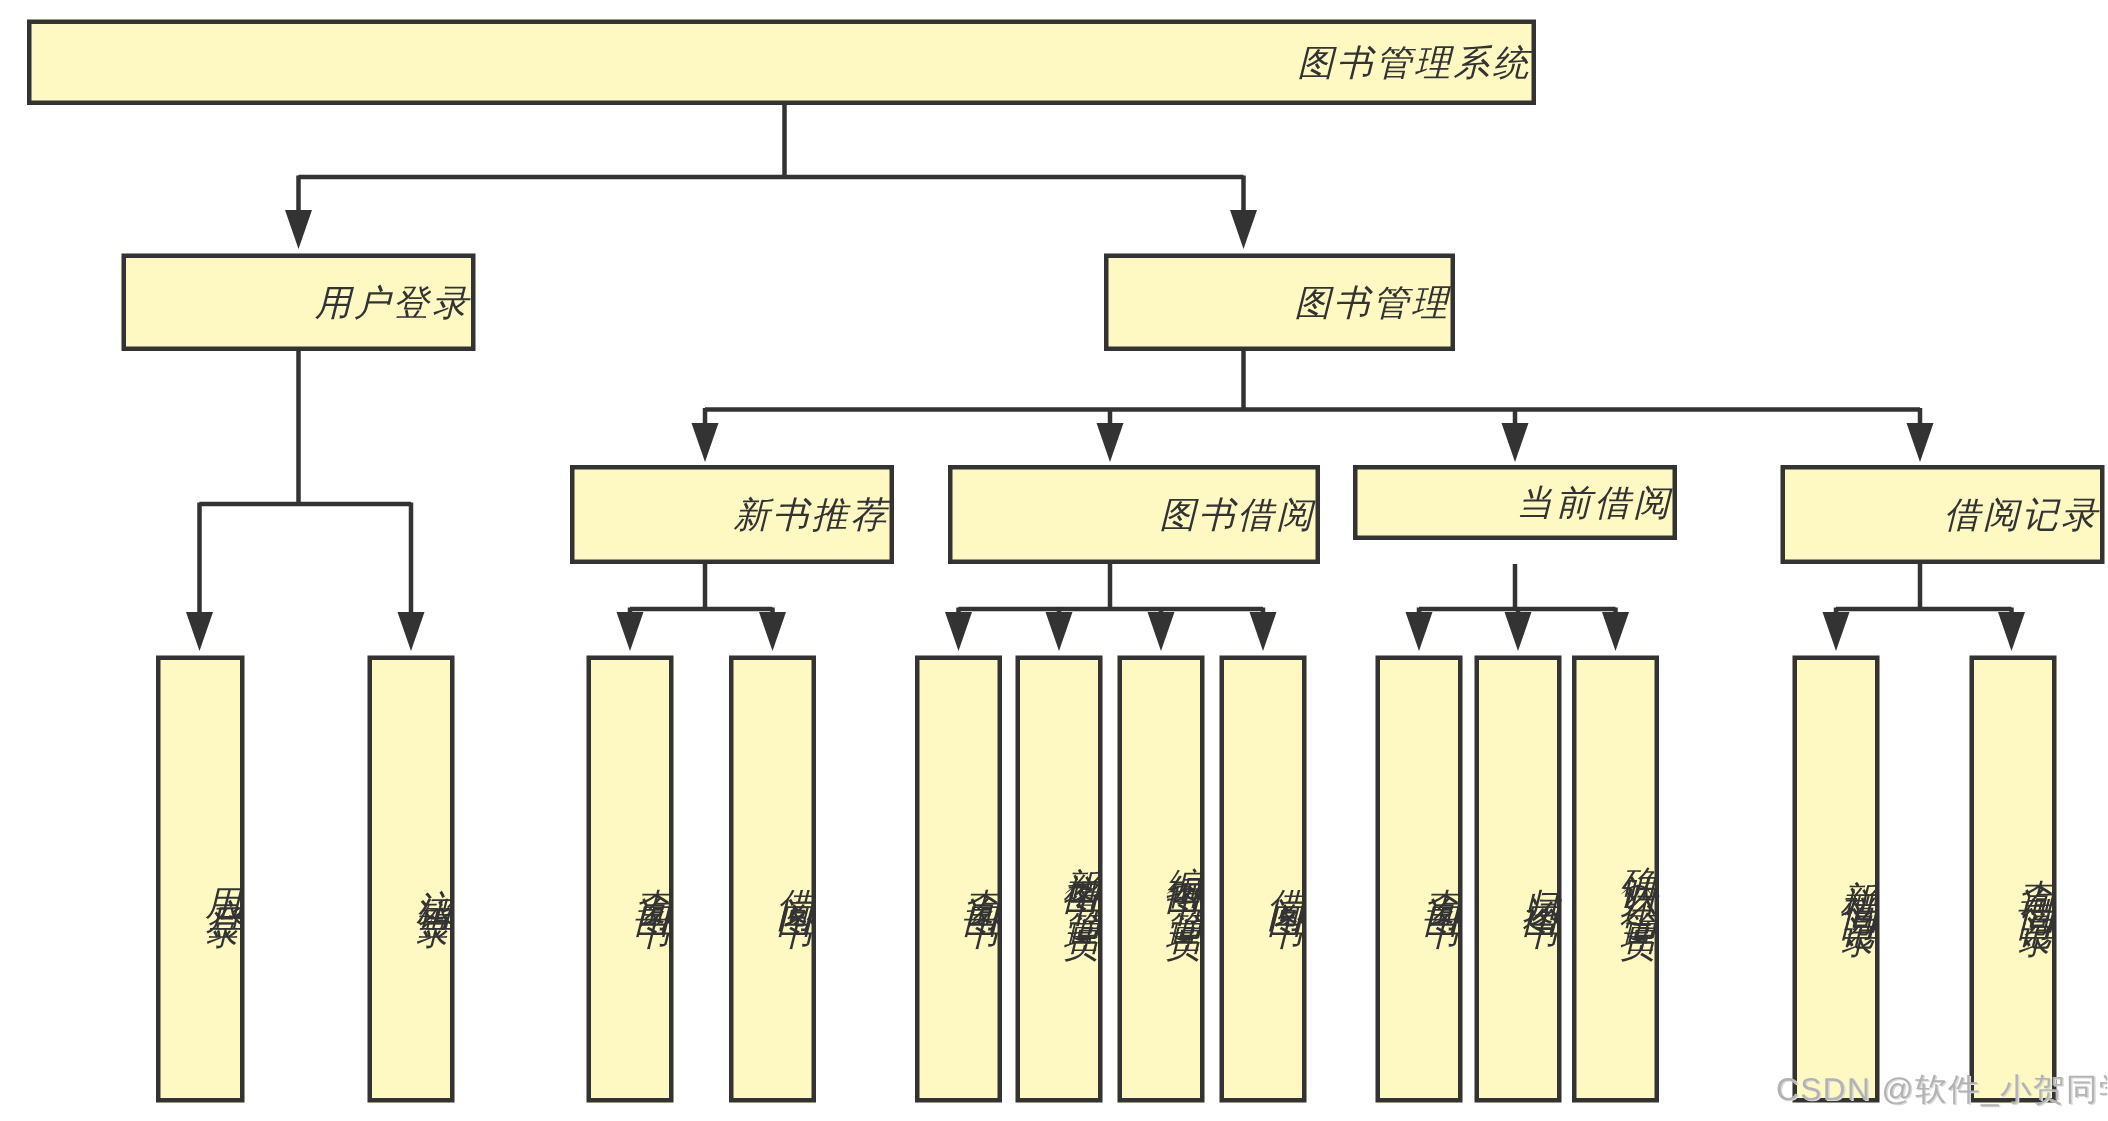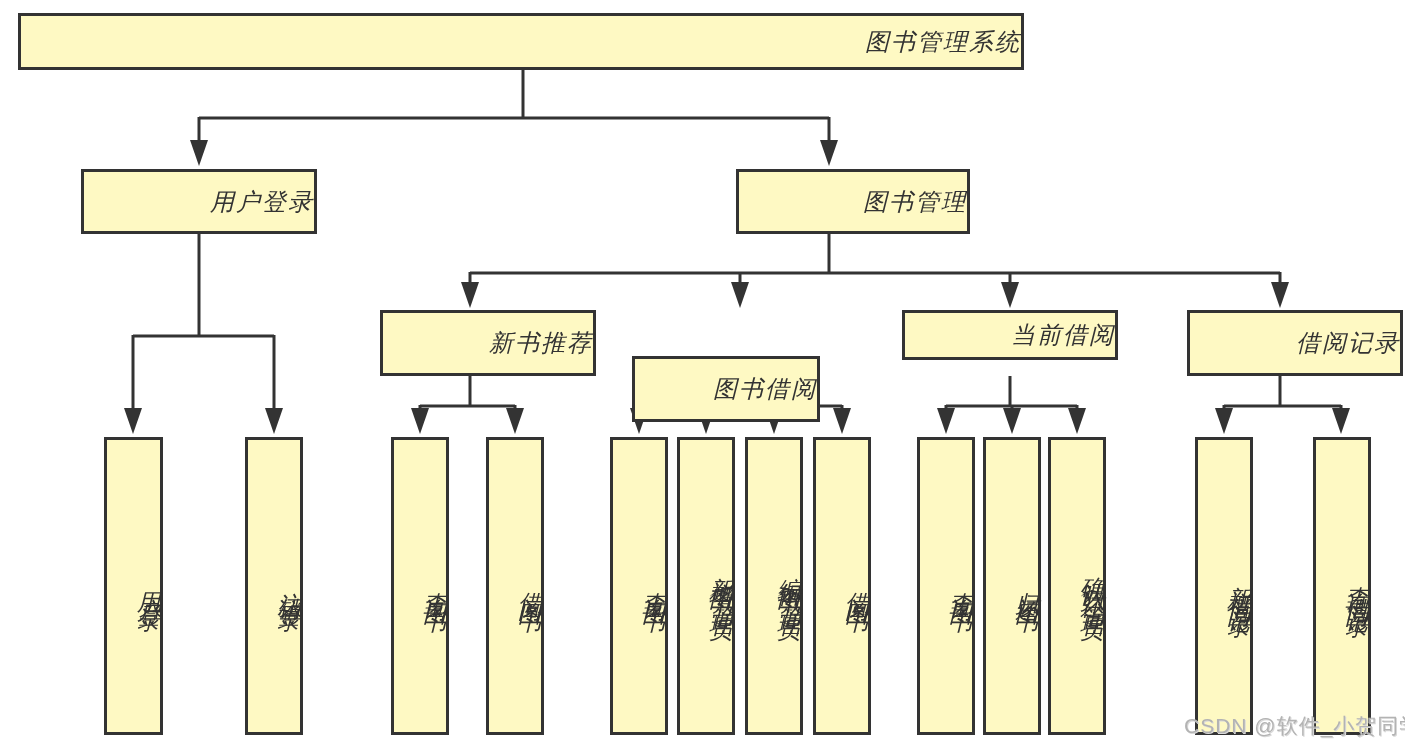--- a/index.html
+++ b/index.html
@@ -138,21 +138,21 @@
   <div class="box box-h" style="left:81px;top:169px;width:236px;height:65px;">
     <span>用户登录</span>
   </div>
   <div class="box box-h" style="left:712px;top:169px;width:234px;height:65px;margin-left:24px;">
     <span>图书管理</span>
   </div>
 
   <div class="box box-h" style="left:380px;top:310px;width:216px;height:66px;">
     <span>新书推荐</span>
   </div>
-  <div class="box box-h" style="left:632px;top:310px;width:188px;height:66px;margin-top:46px;">
+  <div class="box box-h" style="left:632px;top:310px;width:248px;height:66px;">
     <span>图书借阅</span>
   </div>
   <div class="box box-h" style="left:902px;top:310px;width:216px;height:50px;">
     <span>当前借阅</span>
   </div>
   <div class="box box-h" style="left:1172px;top:310px;width:216px;height:66px;margin-left:15px;">
     <span>借阅记录</span>
   </div>
 
   <div class="box box-v" style="left:104px;top:437px;width:59px;height:298px;">

